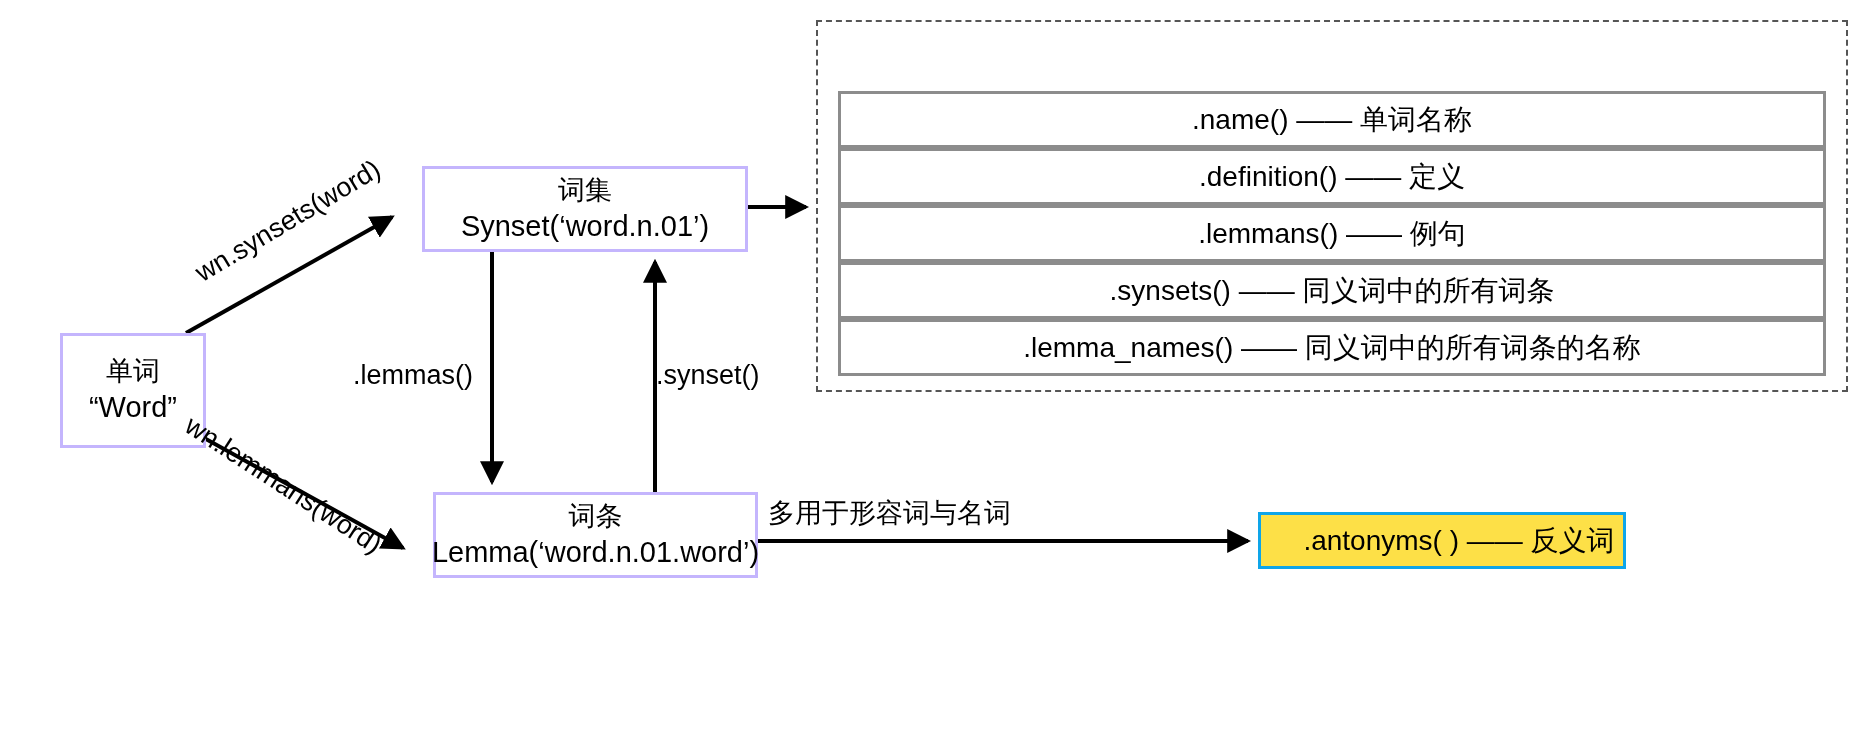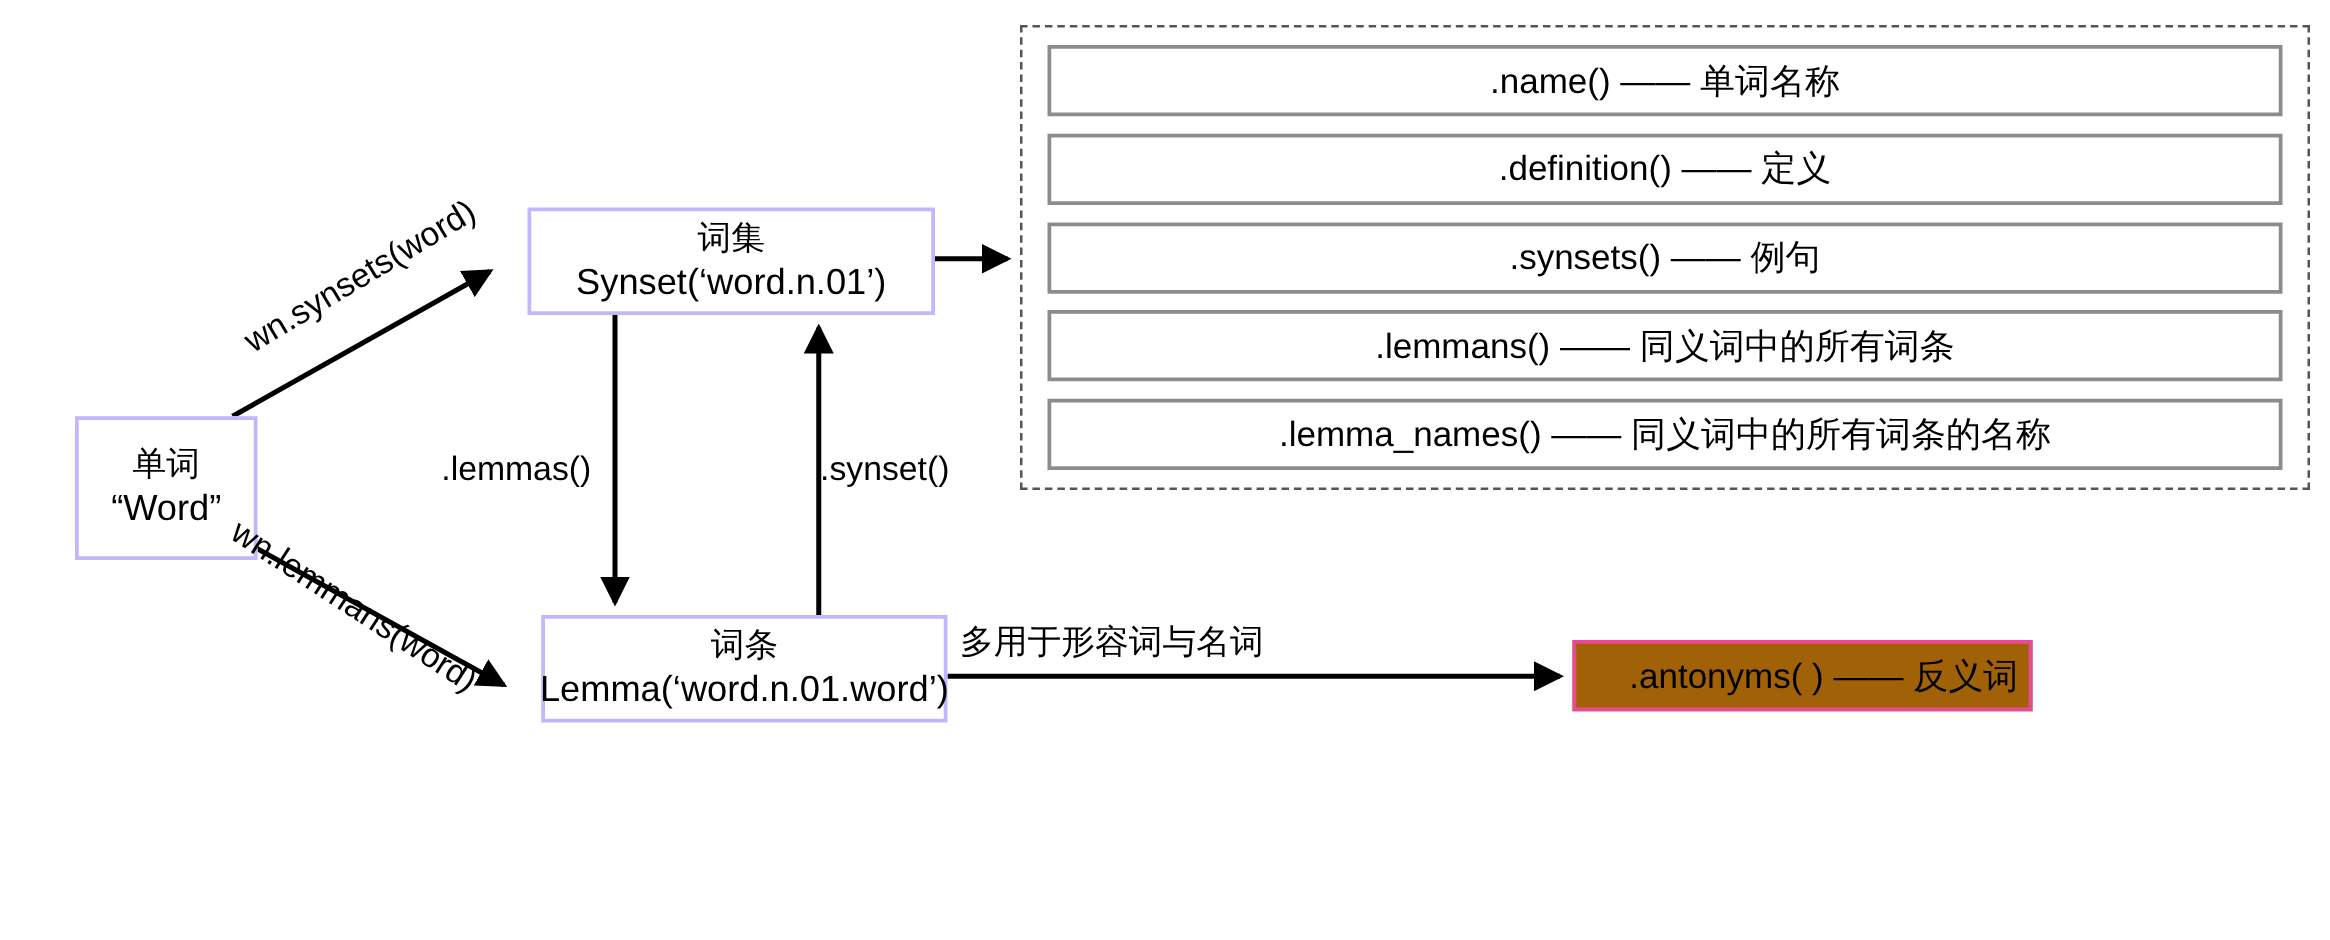--- a/index.html
+++ b/index.html
@@ -60,21 +60,21 @@
     left: 816px;
     top: 20px;
     width: 1032px;
     height: 372px;
     box-sizing: border-box;
     border: 2px dashed #555555;
     background: #ffffff;
     padding: 14px 20px;
     display: flex;
     flex-direction: column;
-    justify-content: space-between;
+    justify-content: flex-end;
   }
   .method-row {
     box-sizing: border-box;
     border: 3px solid #8c8c8c;
     background: #ffffff;
     height: 57px;
     display: flex;
     align-items: center;
     justify-content: center;
     font-size: 28px;
@@ -82,22 +82,22 @@
   }
 
   
   #antonyms-box {
     position: absolute;
     left: 1258px;
     top: 512px;
     width: 368px;
     height: 57px;
     box-sizing: border-box;
-    border: 3px solid #ec4899;
-    background: #a16207;
+    border: 3px solid #0ea5e9;
+    background: #fde047;
     display: flex;
     align-items: center;
     justify-content: center;
     font-size: 28px;
     white-space: nowrap;
     padding-left: 34px;
   }
 
   
   .edge-label {
@@ -164,20 +164,20 @@
 
   <div class="edge-label" id="label-synsets">wn.synsets(word)</div>
   <div class="edge-label" id="label-lemmans">wn.lemmans(word)</div>
   <div class="edge-label" id="label-lemmas-edge">.lemmas()</div>
   <div class="edge-label" id="label-synset-edge">.synset()</div>
   <div class="edge-label" id="label-adjnoun">多用于形容词与名词</div>
 
   <div id="methods-panel">
     <div class="method-row">.name() —— 单词名称</div>
     <div class="method-row">.definition() —— 定义</div>
-    <div class="method-row">.synsets() —— 例句</div>
-    <div class="method-row">.lemmans() —— 同义词中的所有词条</div>
+    <div class="method-row">.lemmans() —— 例句</div>
+    <div class="method-row">.synsets() —— 同义词中的所有词条</div>
     <div class="method-row">.lemma_names() —— 同义词中的所有词条的名称</div>
   </div>
 
   <div id="antonyms-box">.antonyms( ) —— 反义词</div>
 
 </div>
 
 </body></html>

